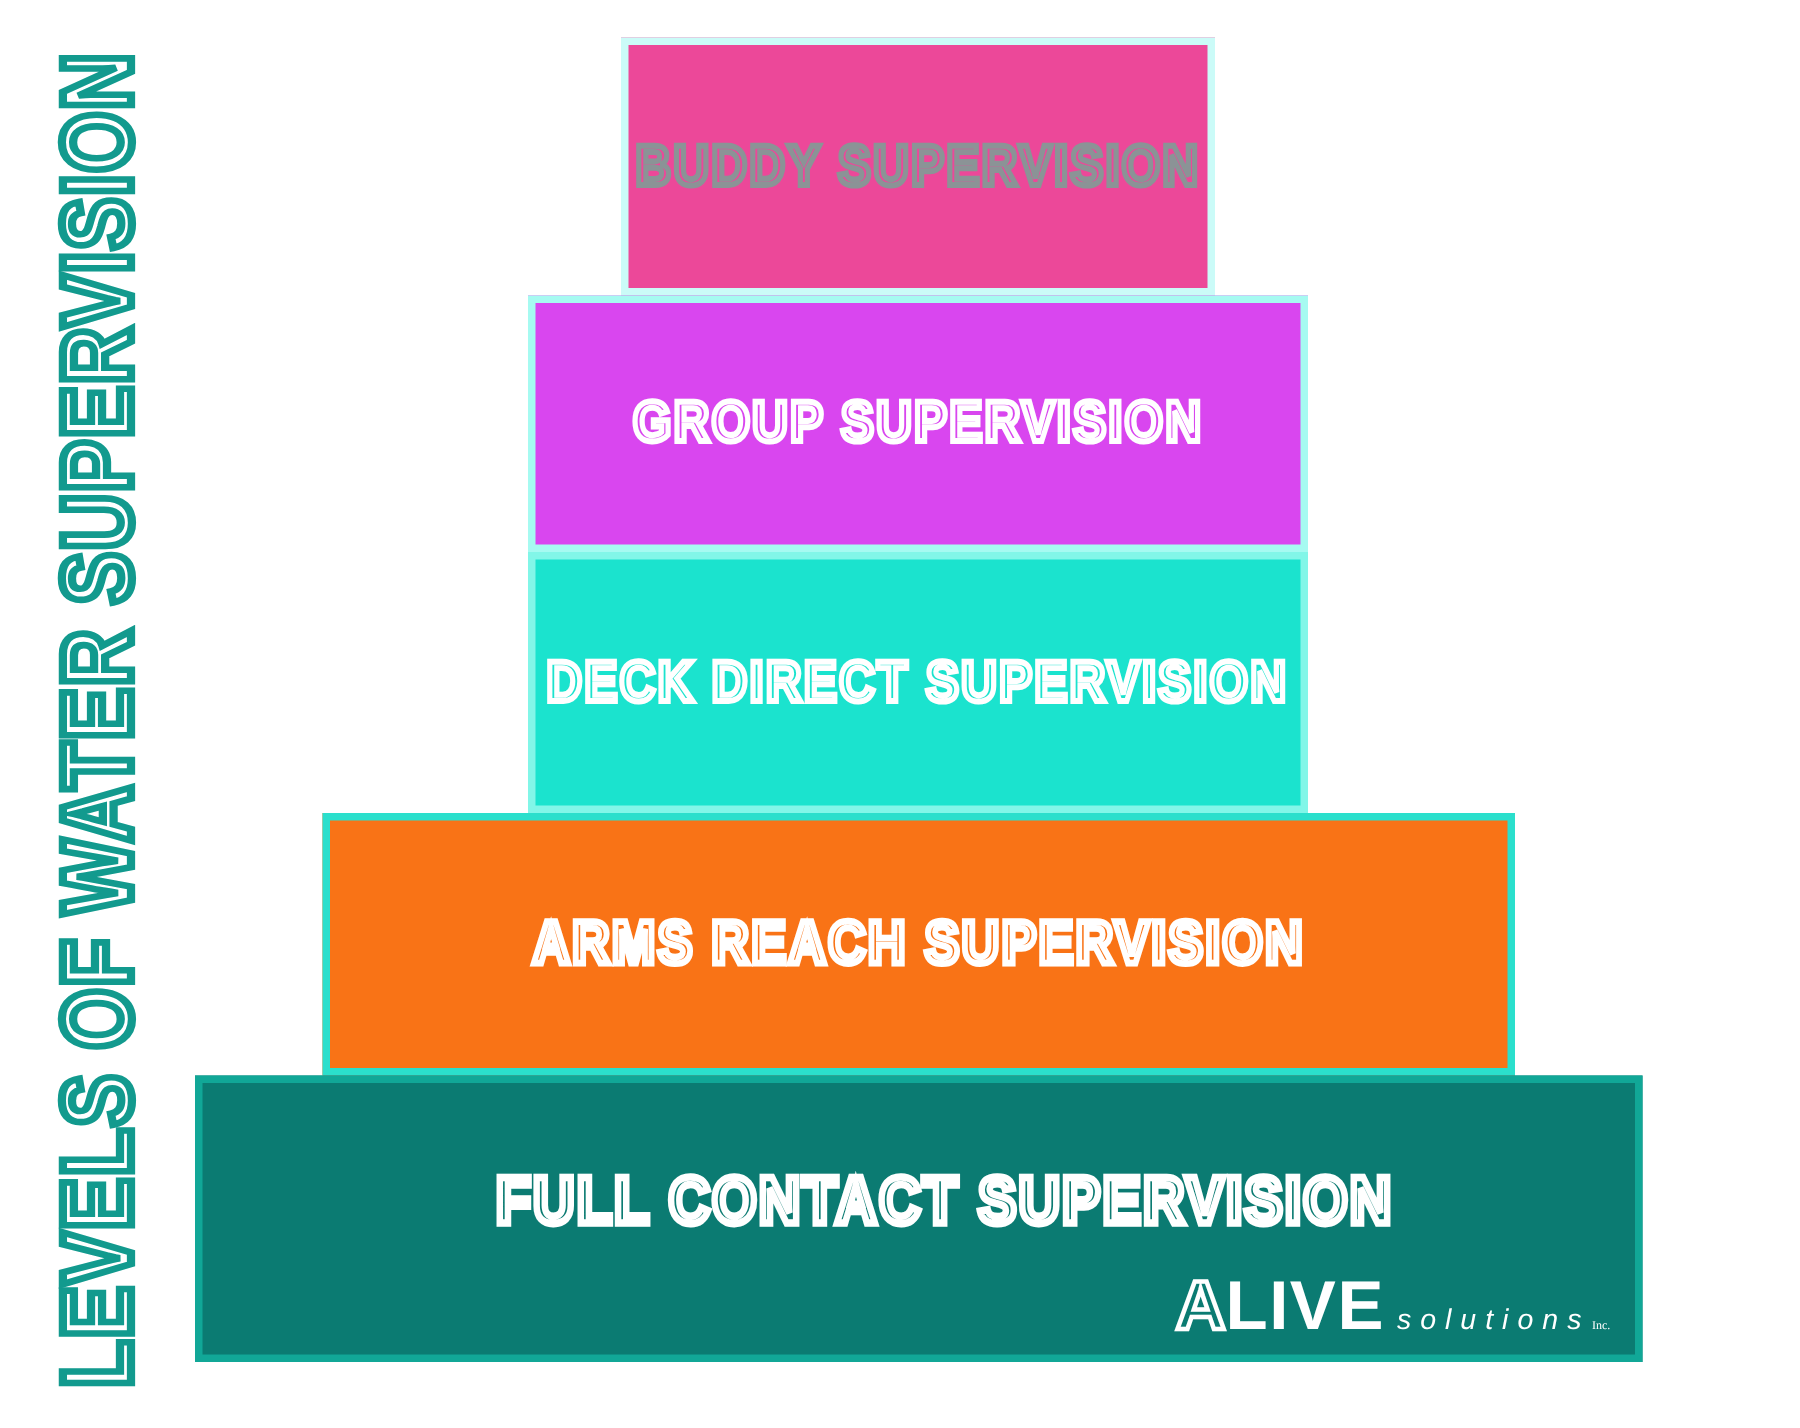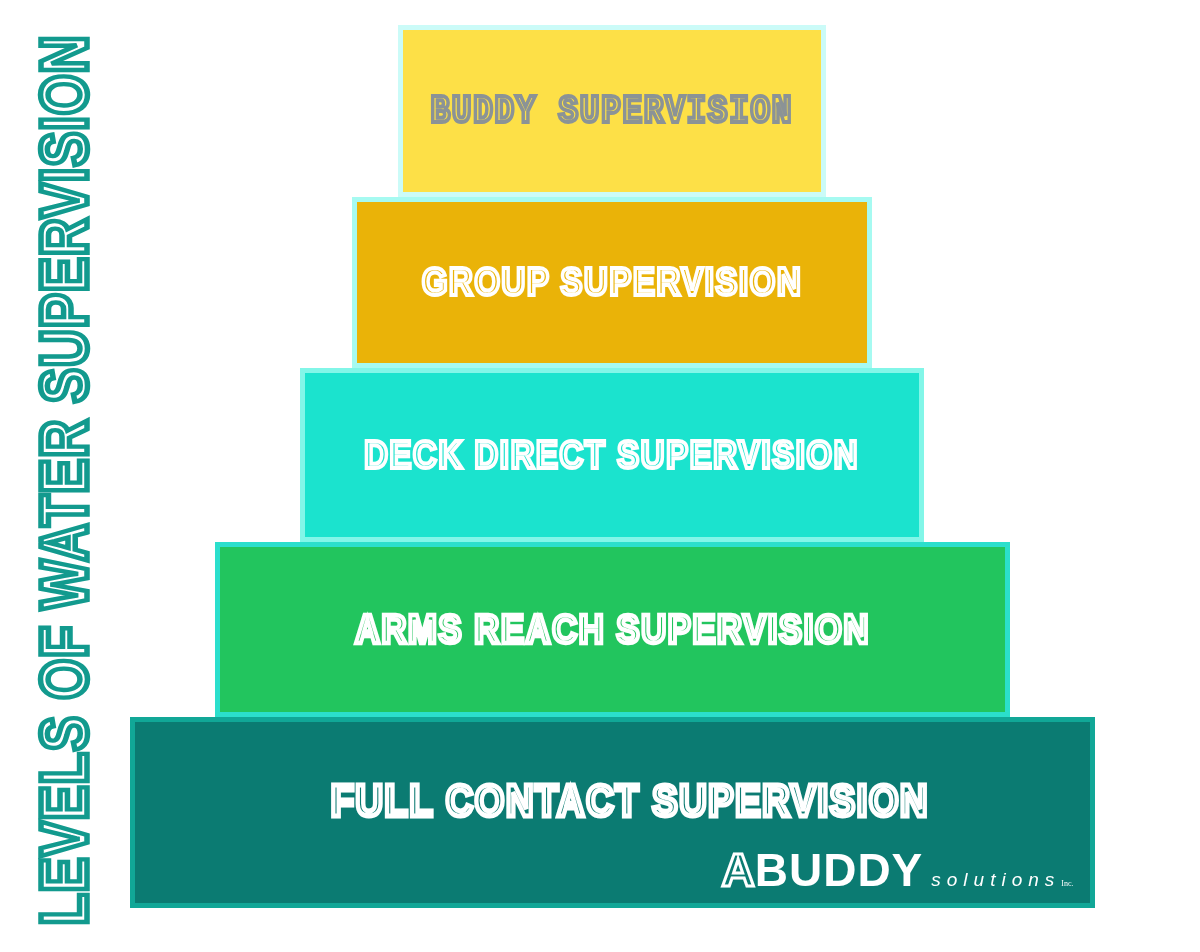--- a/index.html
+++ b/index.html
@@ -106,41 +106,41 @@
 </style>
 </head>
 <body>
 
 <div class="canvas">
 
   <div class="side-title" style="-webkit-text-stroke: 5.5px rgb(18, 154, 142);">LEVELS OF WATER SUPERVISION</div>
 
   <div class="pyramid">
 
-    <div class="tier tier-1" style="width: 428px; height: 172px; background: #fde047; border-color: rgb(203, 251, 248); font-family: Liberation Mono, monospace;">
+    <div class="tier tier-1" style="width: 396px; height: 172px; background: #ec4899; border-color: rgb(203, 251, 248);">
       <span class="tier-label" style="-webkit-text-stroke: 4px rgb(139, 147, 150);">BUDDY SUPERVISION</span>
     </div>
 
-    <div class="tier tier-2" style="width: 520px; height: 171px; background: #eab308; border-color: rgb(166, 250, 241);">
+    <div class="tier tier-2" style="width: 520px; height: 171px; background: #d946ef; border-color: rgb(166, 250, 241);">
       <span class="tier-label" style="-webkit-text-stroke: 4px rgb(255, 255, 255);">GROUP SUPERVISION</span>
     </div>
 
-    <div class="tier tier-3" style="width: 624px; height: 174px; background: rgb(27, 227, 206); border-color: rgb(130, 246, 232);">
+    <div class="tier tier-3" style="width: 520px; height: 174px; background: rgb(27, 227, 206); border-color: rgb(130, 246, 232);">
       <span class="tier-label" style="-webkit-text-stroke: 4px rgb(255, 255, 255);">DECK DIRECT SUPERVISION</span>
     </div>
 
-    <div class="tier tier-4" style="width: 795px; height: 175px; background: #22c55e; border-color: rgb(43, 223, 204);">
+    <div class="tier tier-4" style="width: 795px; height: 175px; background: #f97316; border-color: rgb(43, 223, 204);">
       <span class="tier-label" style="-webkit-text-stroke: 4.5px rgb(255, 255, 255);">ARMS REACH SUPERVISION</span>
     </div>
 
     <div class="tier tier-5" style="width: 965px; height: 191px; background: rgb(11, 123, 114); border-color: rgb(17, 167, 151);">
       <span class="tier-label" style="-webkit-text-stroke: 5px rgb(255, 255, 255);">FULL CONTACT SUPERVISION</span>
 
       <div class="logo" style="color: rgb(255, 255, 255);">
         <span class="logo-initial" style="-webkit-text-stroke: 3px rgb(255, 255, 255);">A</span>
-        <span class="logo-rest">BUDDY</span>
+        <span class="logo-rest">LIVE</span>
         <span class="logo-sub">solutions</span>
         <span class="logo-inc">Inc.</span>
       </div>
     </div>
 
   </div>
 </div>
 
 </body></html>

